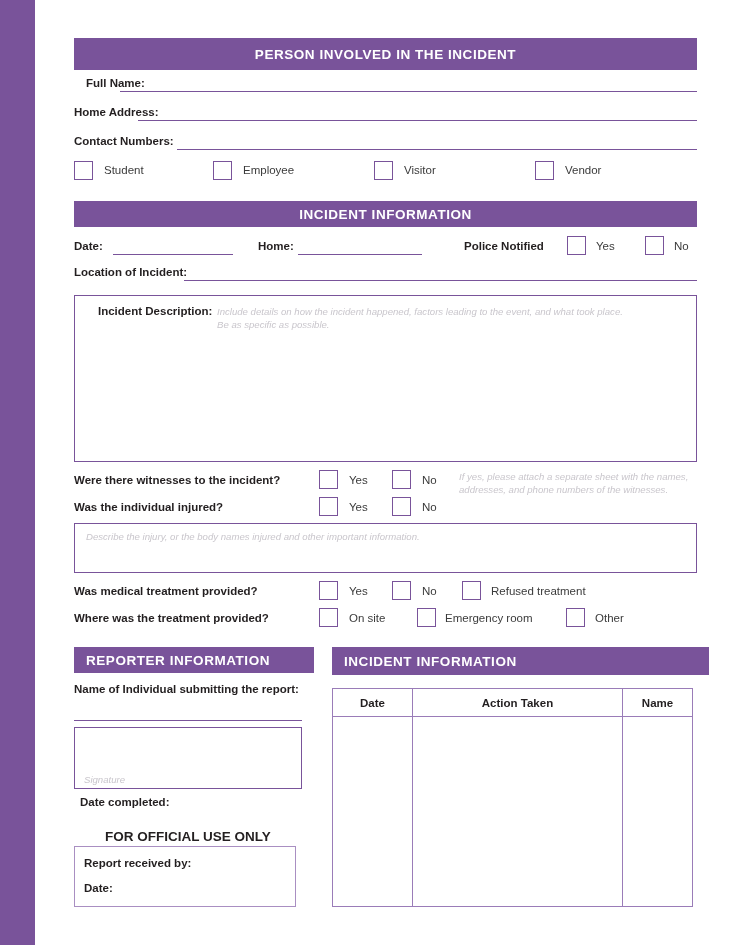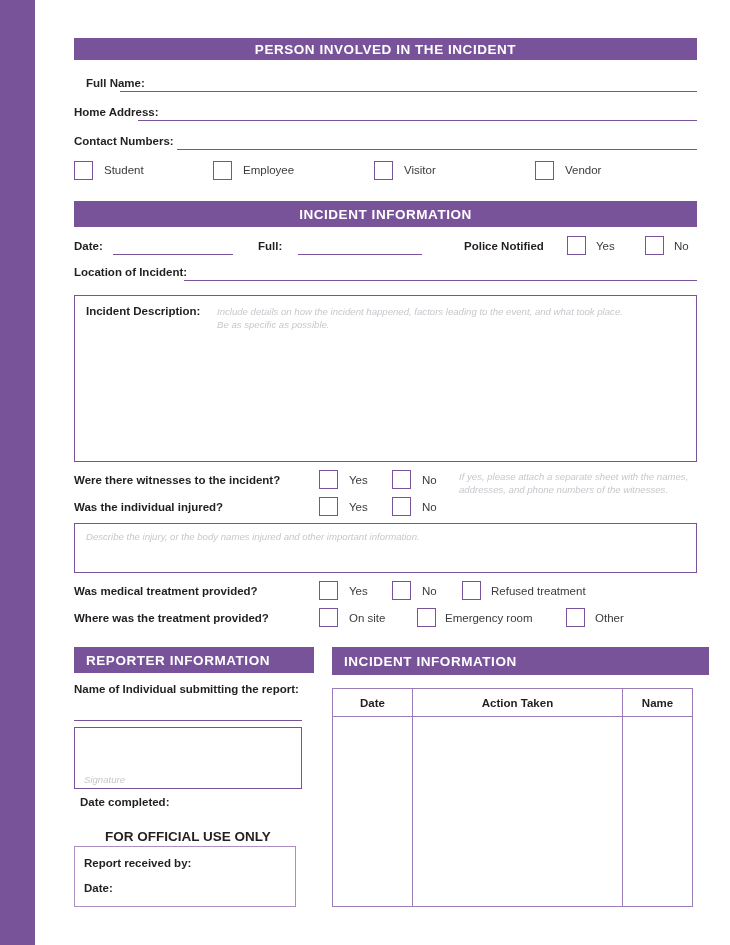--- a/index.html
+++ b/index.html
@@ -124,21 +124,21 @@
 </style>
 </head>
 <body>
 
 <div class="page">
 
   <div class="sidebar"></div>
 
   <div class="content">
 
-    <div class="bar abs" style="left:0; top:38px; width:623px; height:22px;">
+    <div class="bar abs" style="left:0; top:38px; width:623px; height:32px;">
       <span>PERSON INVOLVED IN THE INCIDENT</span>
     </div>
 
     <span class="lbl abs" style="left:12px; top:77px;">Full Name:</span>
     <div class="rule" style="left:46px; top:91px; width:577px;"></div>
 
     <span class="lbl abs" style="left:0; top:106px;">Home Address:</span>
     <div class="rule" style="left:64px; top:120px; width:559px;"></div>
 
     <span class="lbl abs" style="left:0; top:135px;">Contact Numbers:</span>
@@ -156,34 +156,34 @@
     <div class="cb" style="left:461px; top:161px;"></div>
     <span class="opt abs" style="left:491px; top:164px;">Vendor</span>
 
     <div class="bar abs" style="left:0; top:201px; width:623px; height:26px;">
       <span>INCIDENT INFORMATION</span>
     </div>
 
     <span class="lbl abs" style="left:0; top:240px;">Date:</span>
     <div class="rule" style="left:39px; top:254px; width:120px;"></div>
 
-    <span class="lbl abs" style="left:184px; top:240px;">Full:</span>
+    <span class="lbl abs" style="left:184px; top:240px;">Home:</span>
     <div class="rule" style="left:224px; top:254px; width:124px;"></div>
 
     <span class="lbl abs" style="left:390px; top:240px;">Police Notified</span>
     <div class="cb" style="left:493px; top:236px;"></div>
     <span class="opt abs" style="left:522px; top:240px;">Yes</span>
     <div class="cb" style="left:571px; top:236px;"></div>
     <span class="opt abs" style="left:600px; top:240px;">No</span>
 
     <span class="lbl abs" style="left:0; top:266px;">Location of Incident:</span>
     <div class="rule" style="left:110px; top:280px; width:513px;"></div>
 
     <div class="box" style="left:0; top:295px; width:623px; height:167px;"></div>
-    <span class="lbl abs" style="left:12px; top:305px;">Incident Description:</span>
+    <span class="lbl abs" style="left:24px; top:305px;">Incident Description:</span>
     <span class="hint abs" style="left:143px; top:305px;">Include details on how the incident happened, factors leading to the event, and what took place.</span>
     <span class="hint abs" style="left:143px; top:318px;">Be as specific as possible.</span>
 
     <span class="lbl abs" style="left:0; top:474px;">Were there witnesses to the incident?</span>
     <div class="cb" style="left:245px; top:470px;"></div>
     <span class="opt abs" style="left:275px; top:474px;">Yes</span>
     <div class="cb" style="left:318px; top:470px;"></div>
     <span class="opt abs" style="left:348px; top:474px;">No</span>
     <span class="hint abs" style="left:385px; top:483px;">addresses, and phone numbers of the witnesses.</span>
     <span class="hint abs" style="left:385px; top:470px;">If yes, please attach a separate sheet with the names,</span>

